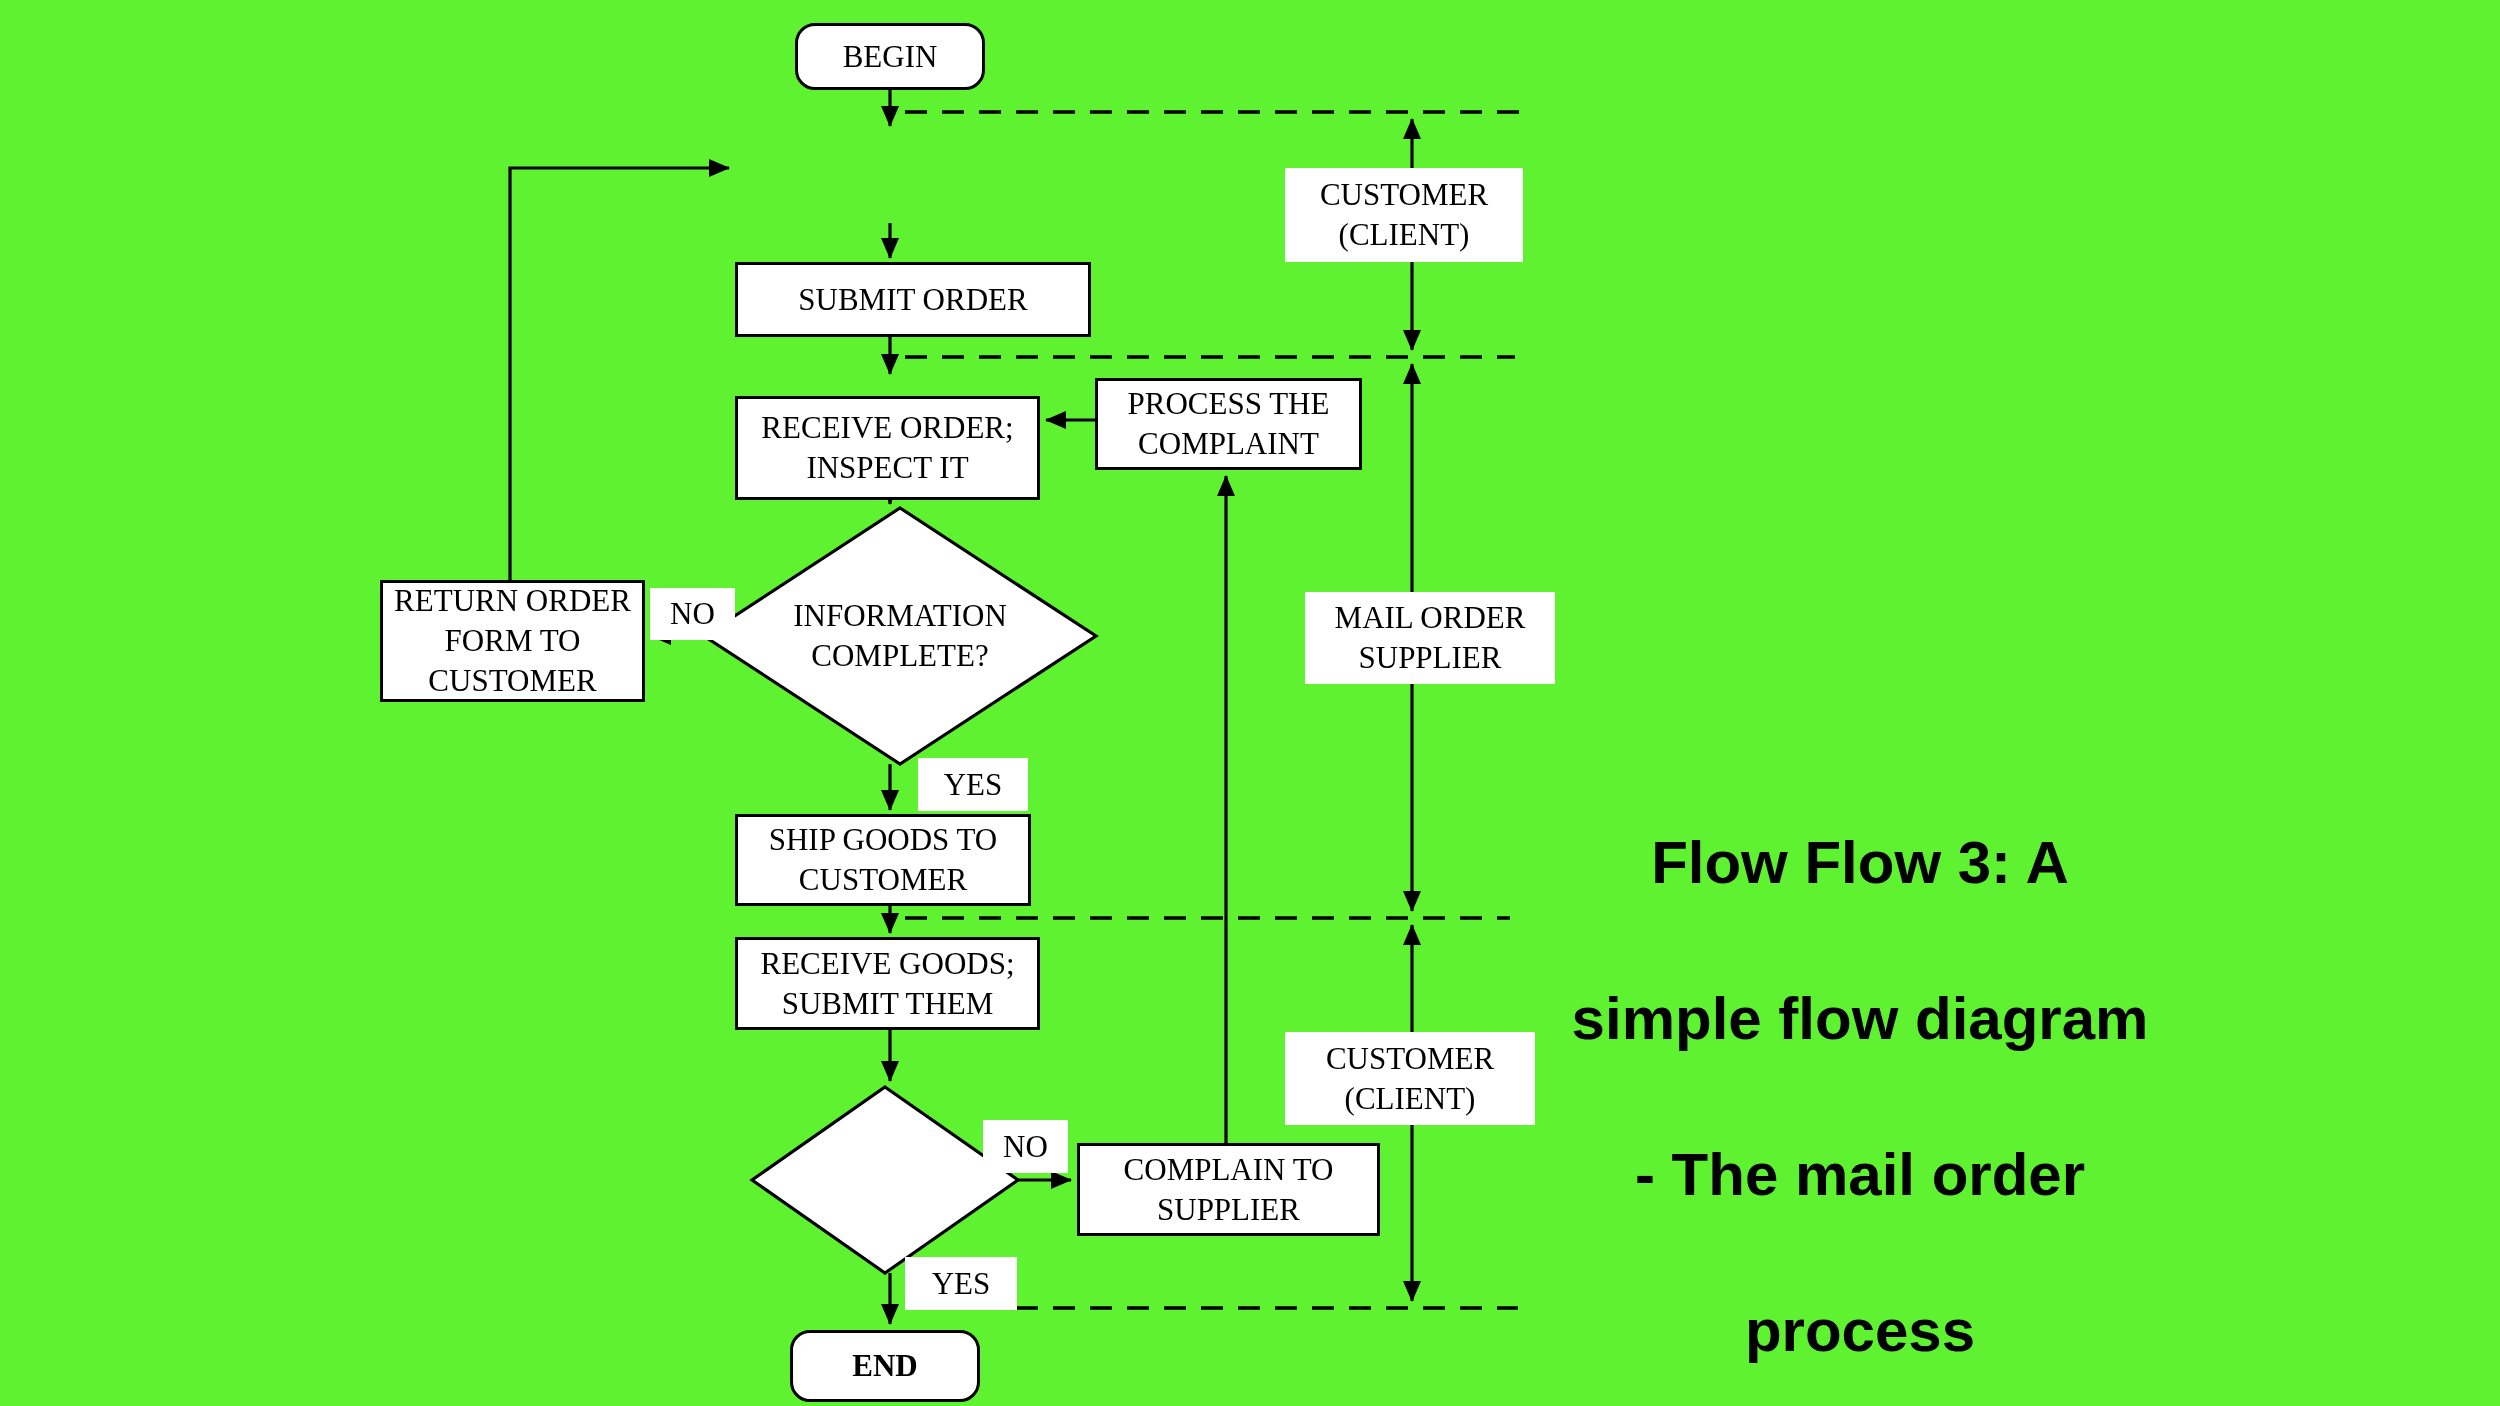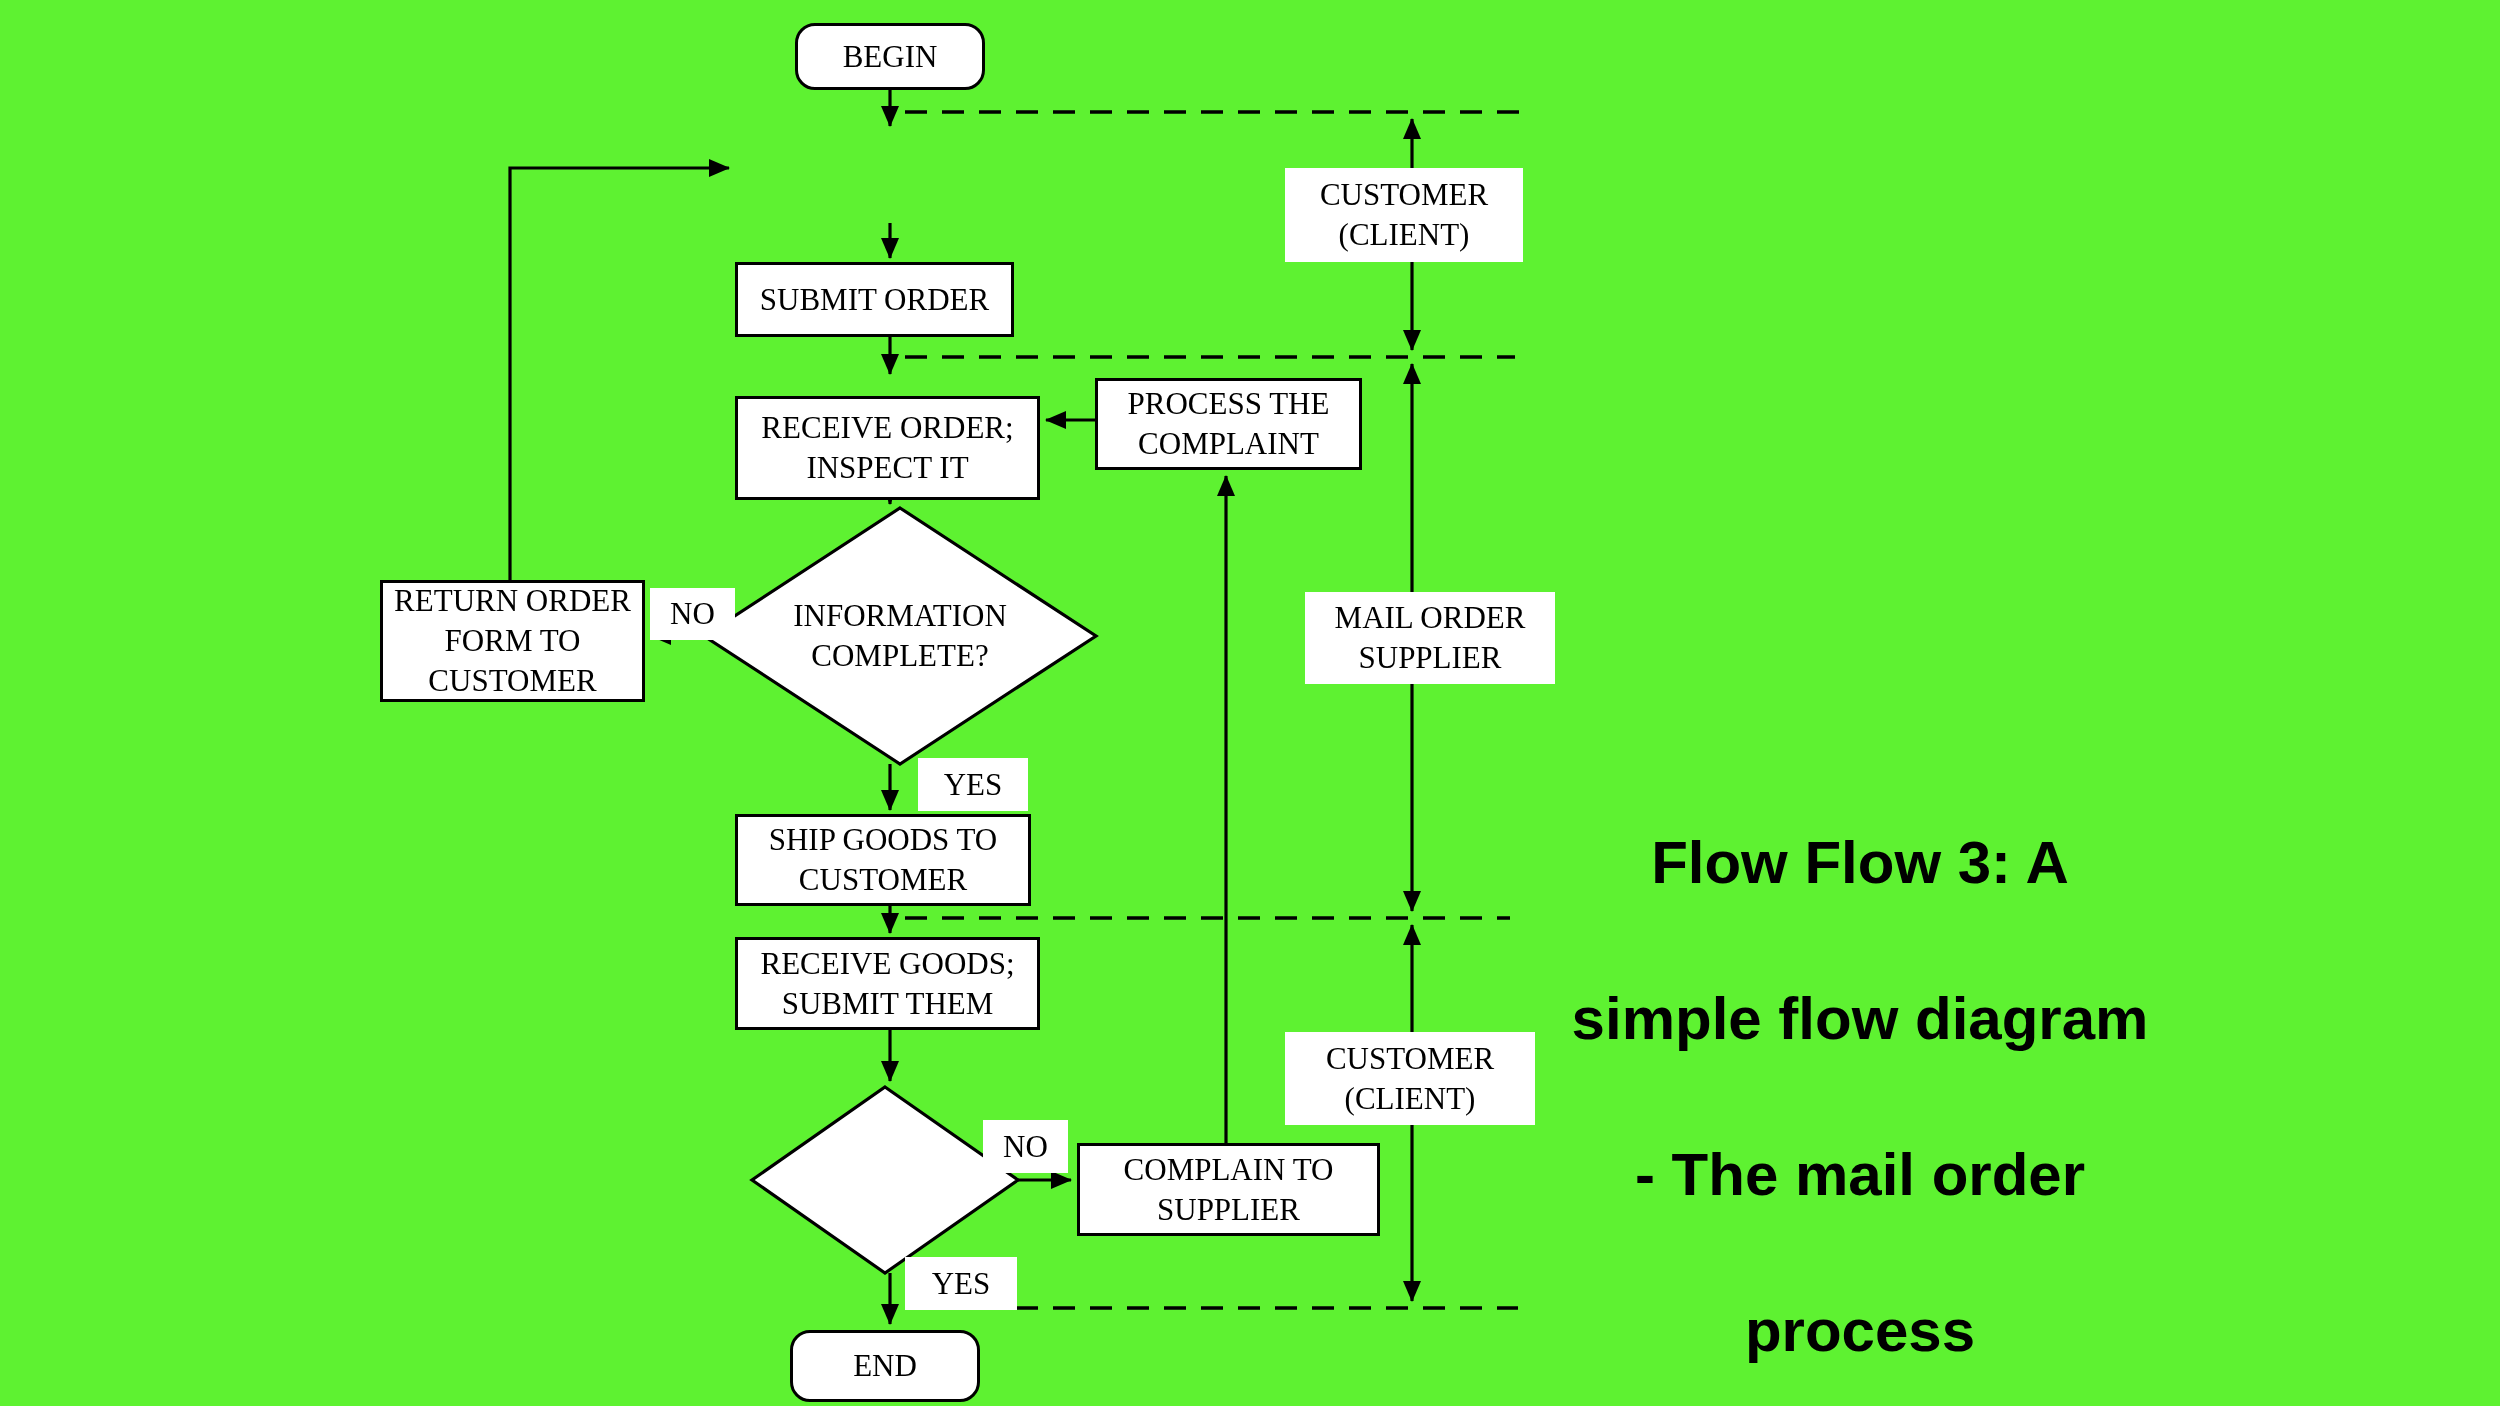--- a/index.html
+++ b/index.html
@@ -78,35 +78,35 @@
     <line x1="890" y1="1273" x2="890" y2="1324" stroke="#000" stroke-width="3.2" marker-end="url(#ah)"></line>
     <line x1="1095" y1="420" x2="1046" y2="420" stroke="#000" stroke-width="3.2" marker-end="url(#ah)"></line>
     <line x1="1226" y1="1143" x2="1226" y2="476" stroke="#000" stroke-width="3.2" marker-end="url(#ah)"></line>
     <polyline points="510,588 510,168 729,168" fill="none" stroke="#000" stroke-width="3.2" marker-end="url(#ah)"></polyline>
 
     <polygon points="900,508 1096,636 900,764 704,636" fill="#FFFFFF" stroke="#000" stroke-width="3.2"></polygon>
     <polygon points="885,1087 1018,1180 885,1273 752,1180" fill="#FFFFFF" stroke="#000" stroke-width="3.2"></polygon>
   </svg>
 
   <div class="node rounded" style="left:795px; top:23px;  width:190px; height:67px;">BEGIN</div>
-  <div class="node" style="left:735px; top:262px; width:279px; height:75px;">SUBMIT ORDER</div>
+  <div class="node" style="left:735px; top:262px; width:356px; height:75px;">SUBMIT ORDER</div>
   <div class="node" style="left:735px; top:396px; width:305px; height:104px;">RECEIVE ORDER;
 INSPECT IT</div>
   <div class="node" style="left:1095px; top:378px; width:267px; height:92px;">PROCESS THE
 COMPLAINT</div>
   <div class="node" style="left:380px; top:580px; width:265px; height:122px;">RETURN ORDER
 FORM TO
 CUSTOMER</div>
   <div class="node" style="left:735px; top:814px; width:296px; height:92px;">SHIP GOODS TO
 CUSTOMER</div>
   <div class="node" style="left:735px; top:937px; width:305px; height:93px;">RECEIVE GOODS;
 SUBMIT THEM</div>
   <div class="node" style="left:1077px; top:1143px; width:303px; height:93px;">COMPLAIN TO
 SUPPLIER</div>
-  <div class="node rounded" style="left:790px; top:1330px; width:190px; height:72px;">END</div>
+  <div class="node rounded" style="left:790px; top:1330px; width:190px; height:72px;font-weight:bold;">END</div>
 
   <div class="dtext" style="left:750px; top:588px; width:300px; height:96px;">INFORMATION
 COMPLETE?</div>
 
   <div class="tag" style="left:650px; top:588px; width:85px; height:52px;">NO</div>
   <div class="tag" style="left:918px; top:758px; width:110px; height:53px;">YES</div>
   <div class="tag" style="left:983px; top:1120px; width:85px; height:53px;">NO</div>
   <div class="tag" style="left:905px; top:1257px; width:112px; height:53px;">YES</div>
 
   <div class="role" style="left:1285px; top:168px; width:238px; height:94px;">CUSTOMER

